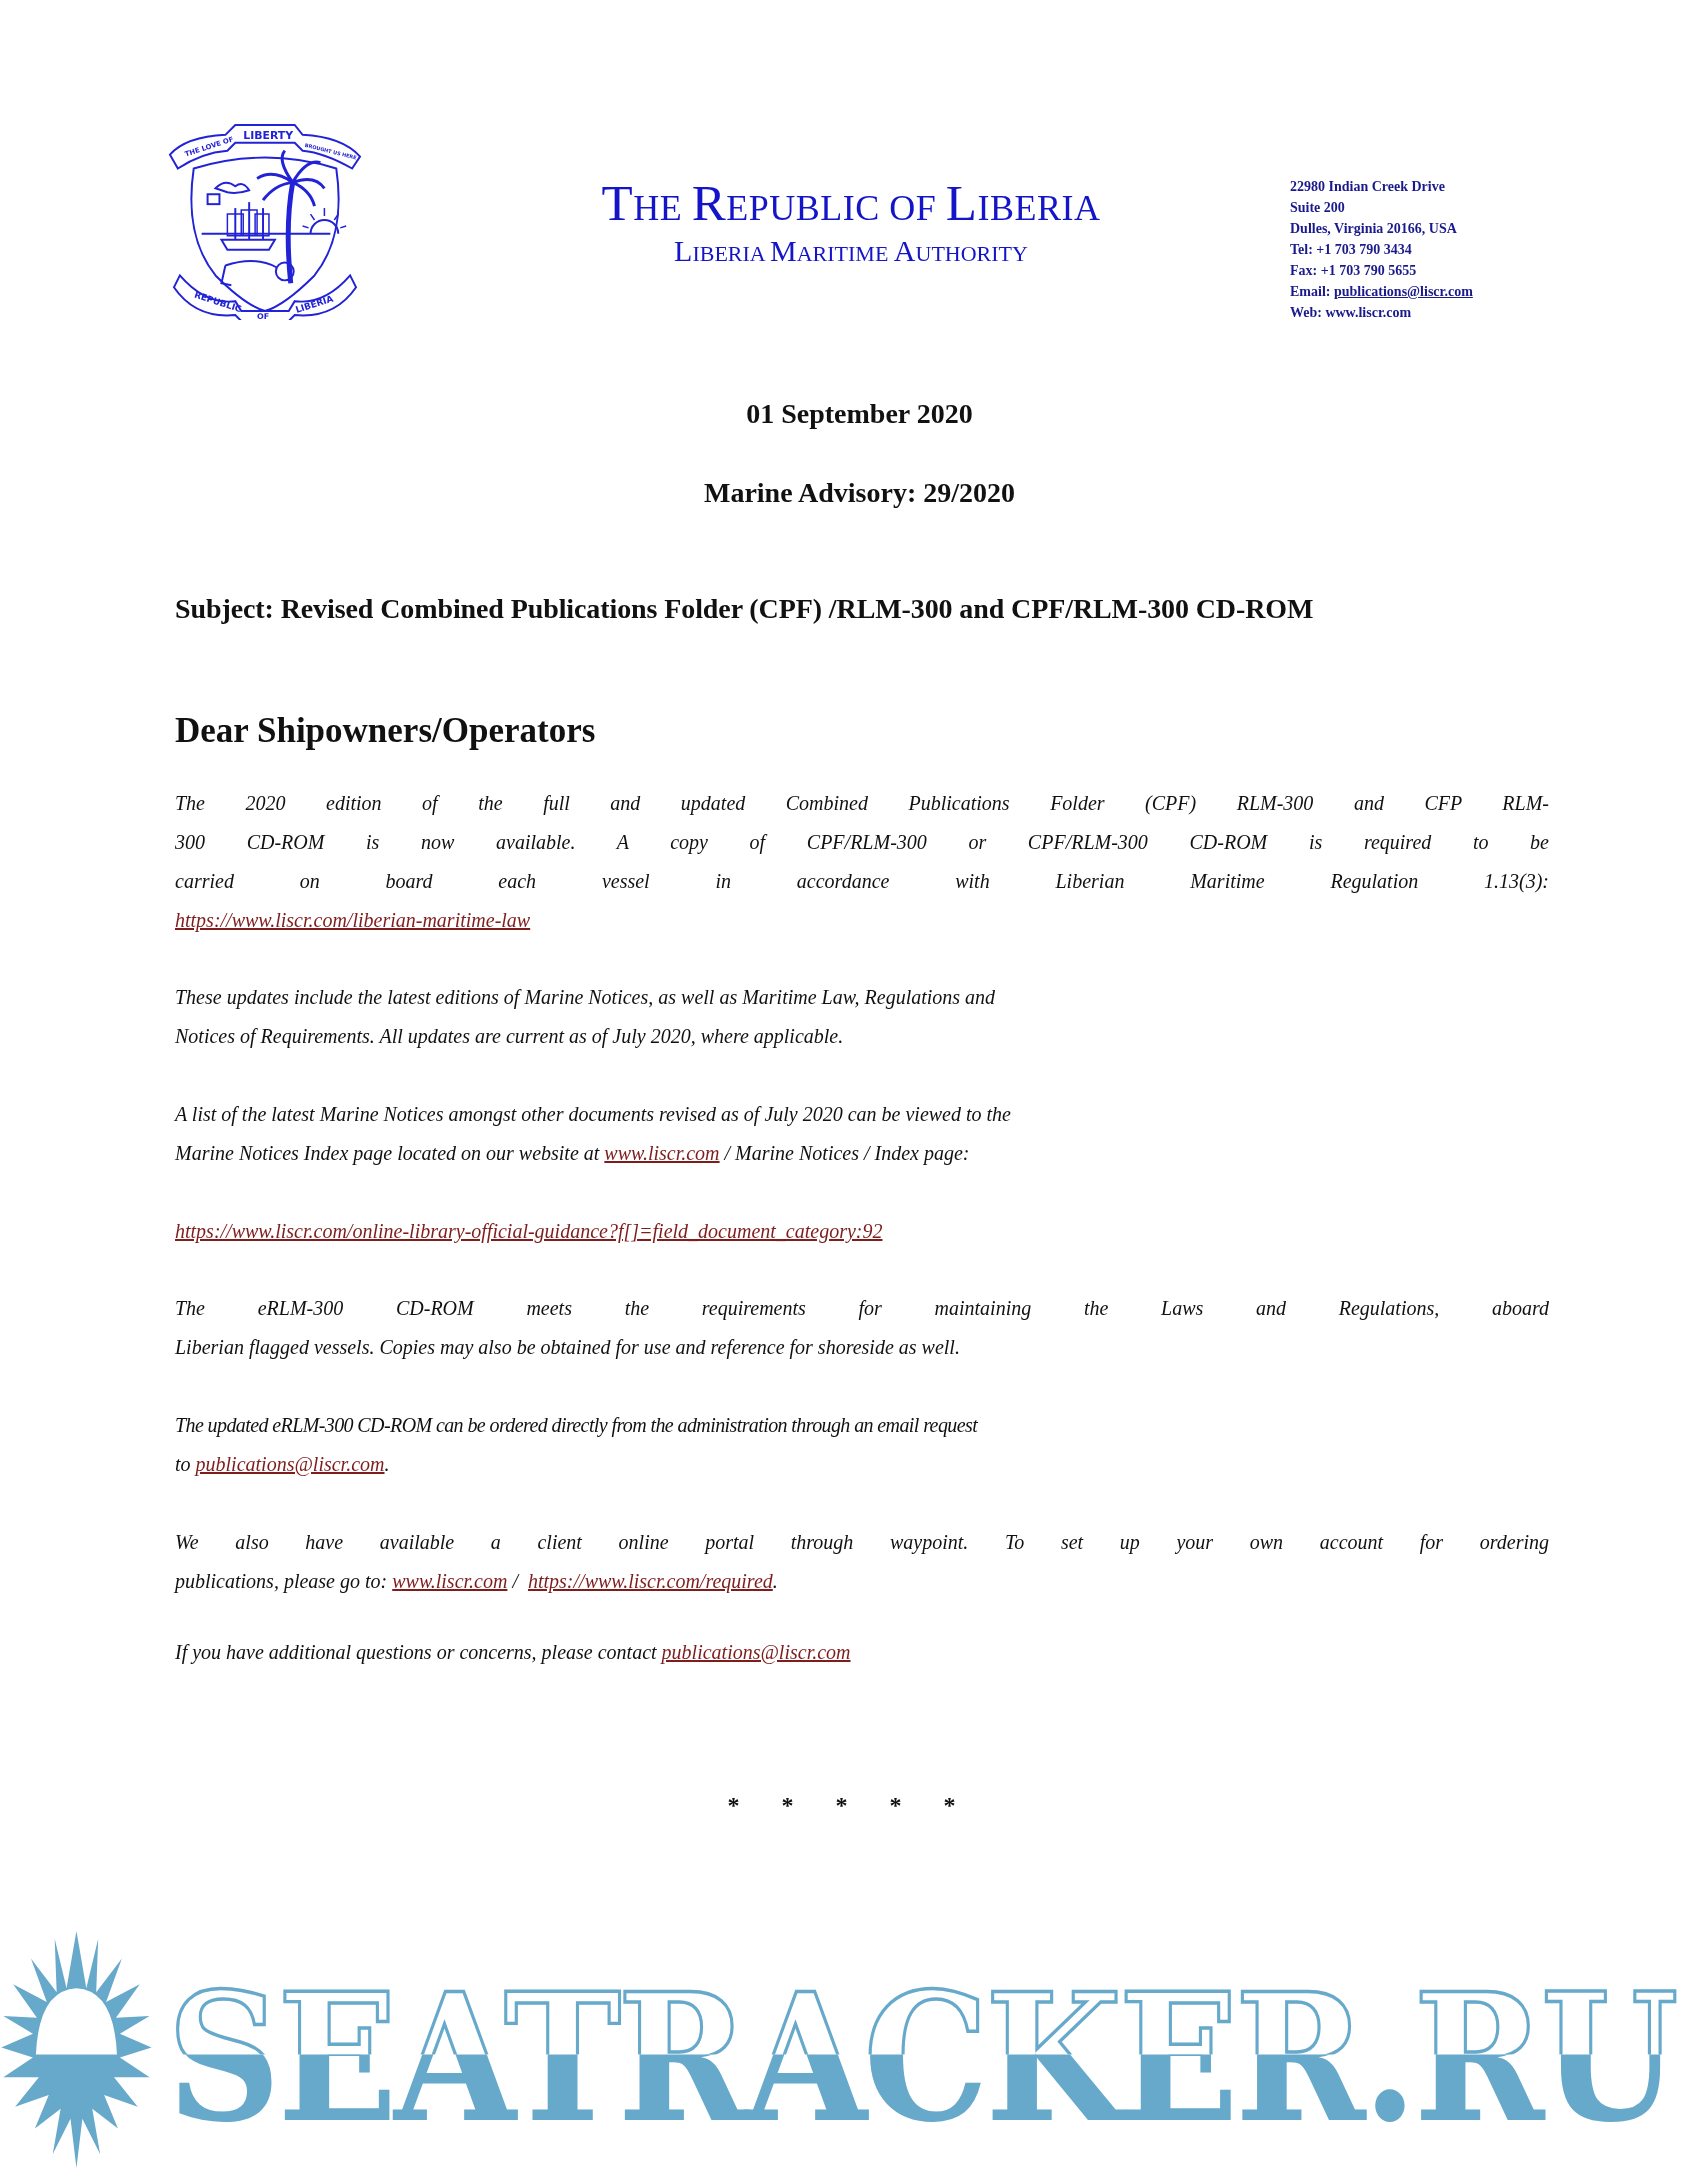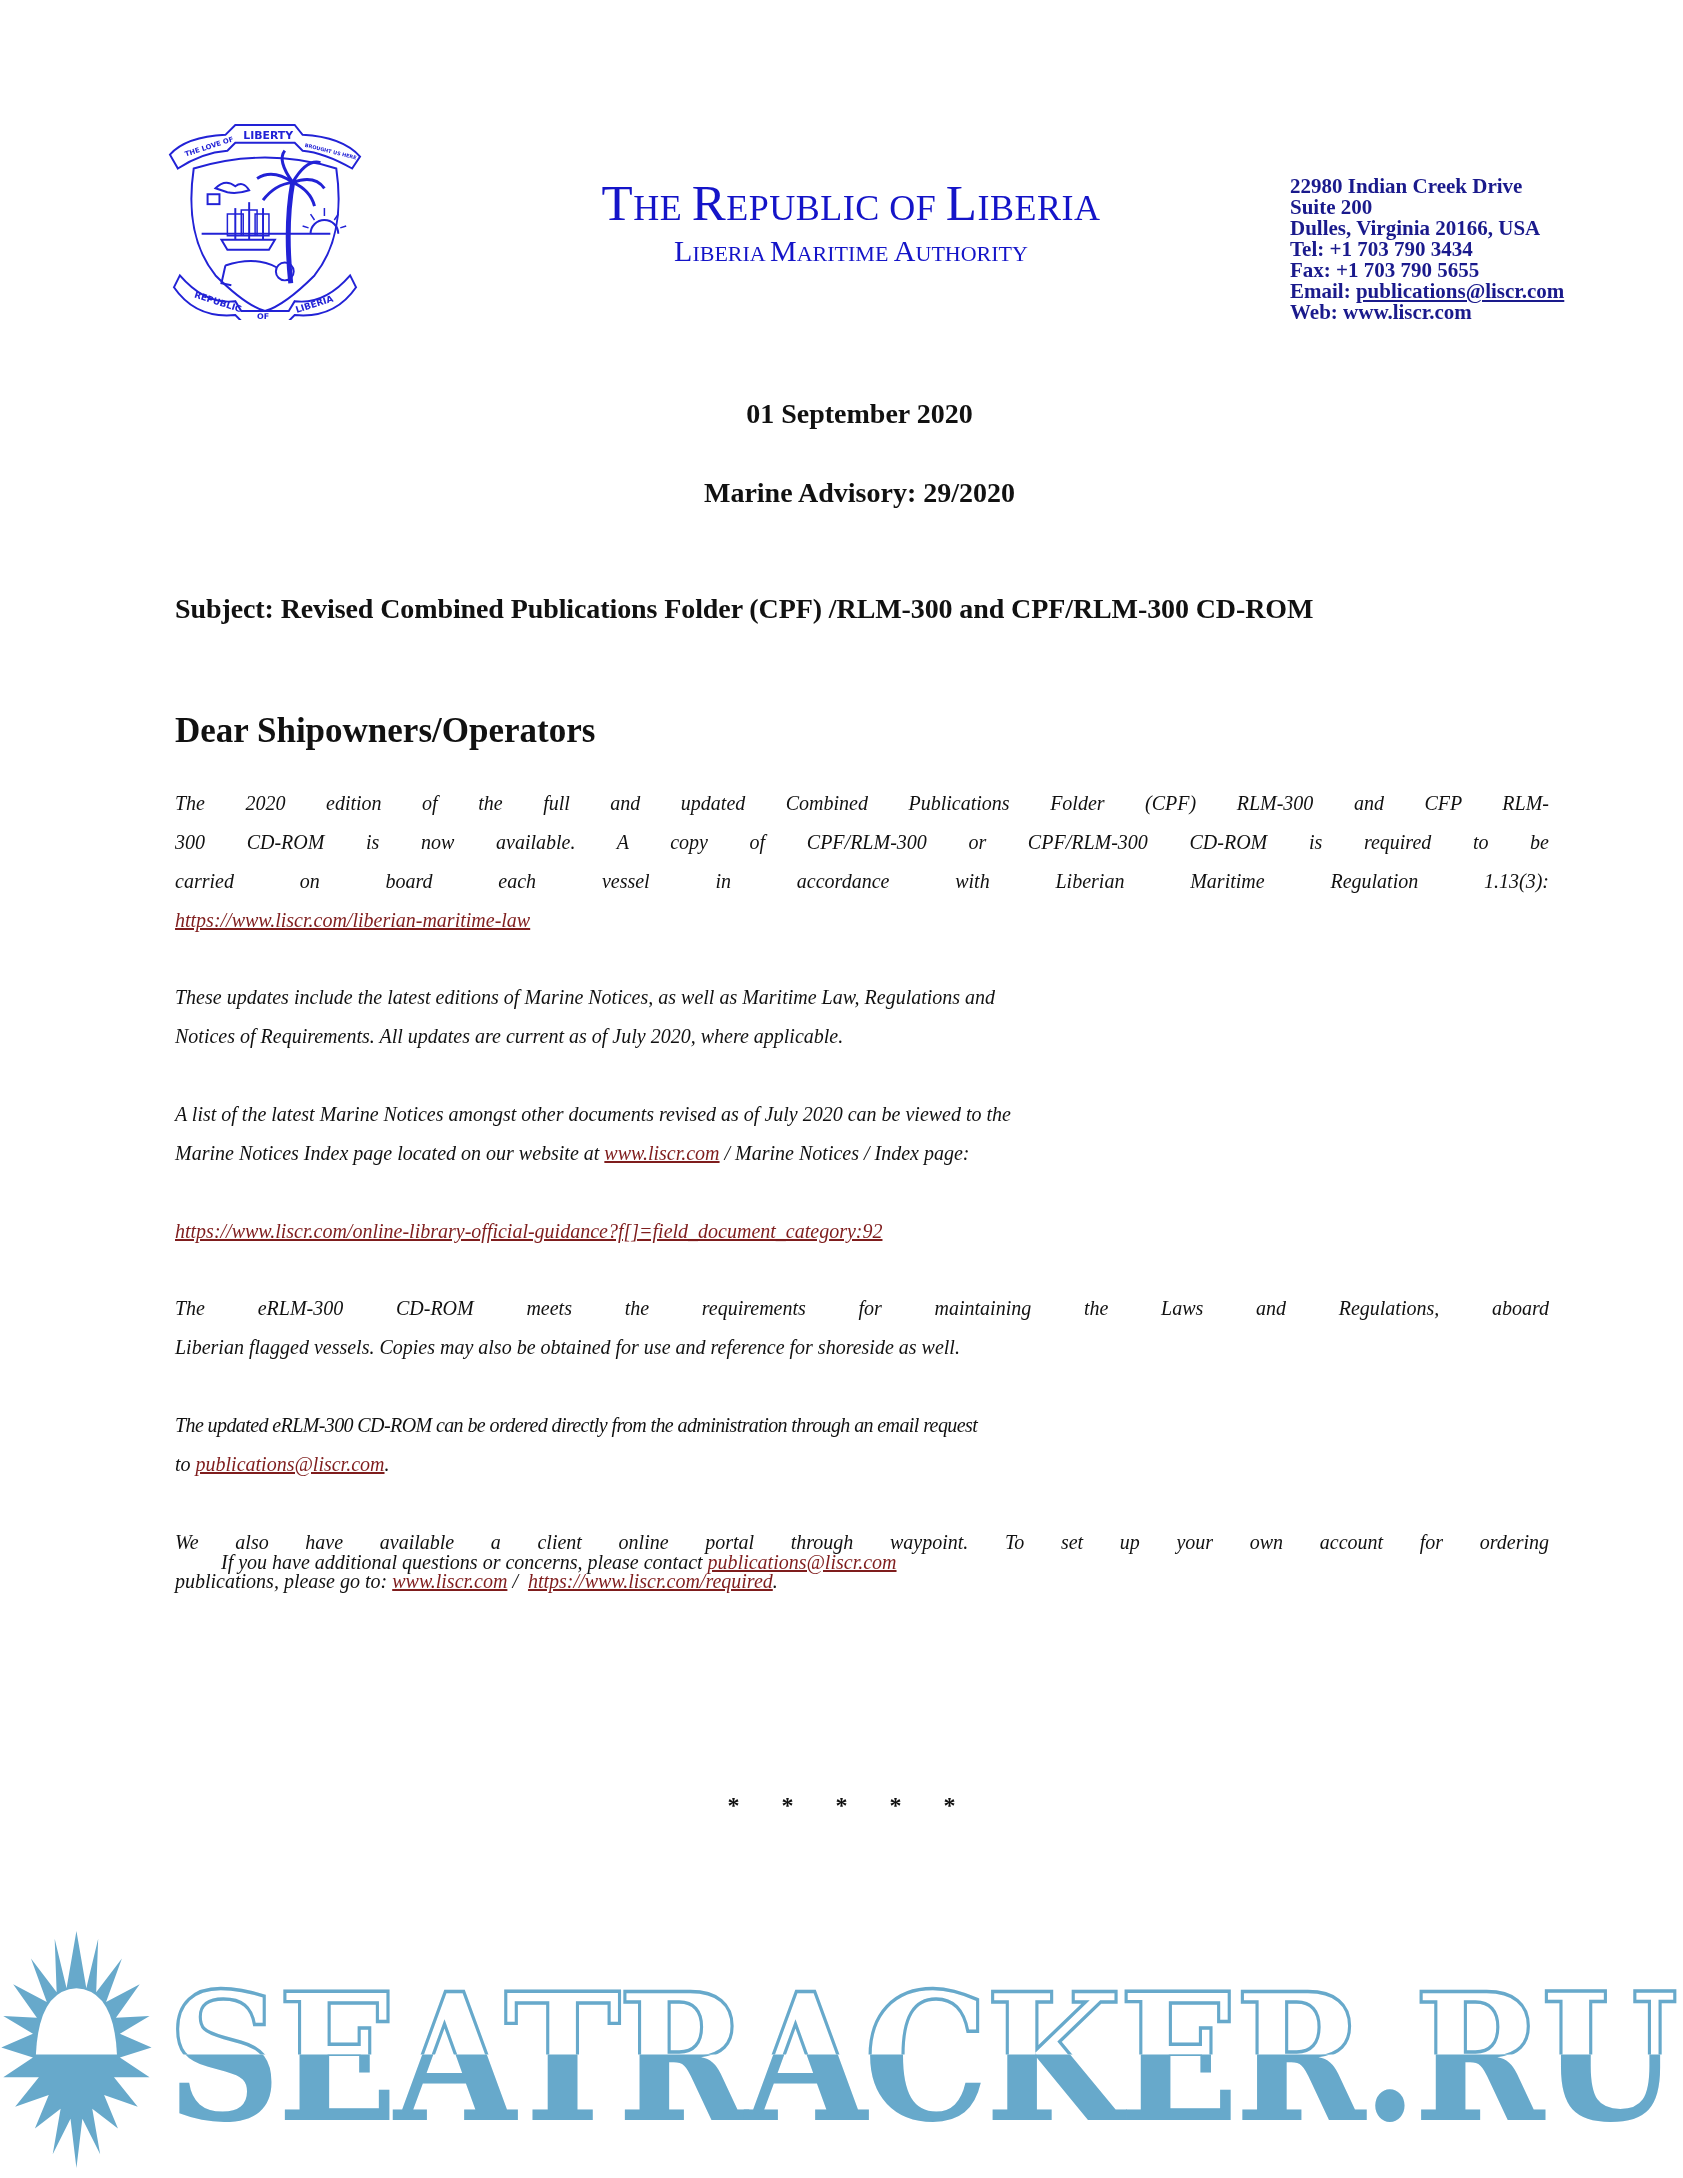--- a/index.html
+++ b/index.html
@@ -41,21 +41,21 @@
     font-size: 22px;
     line-height: 30px;
     white-space: nowrap;
   }
   .lh-sub .big { font-size: 30px; }
   .address {
     position: absolute;
     left: 1290px;
     top: 176px;
     color: #1a1a8c;
-    font-size: 21px;
+    font-size: 14px;
     line-height: 21px;
     font-weight: bold;
   }
   .address a, .address .link {
     color: #1a1a8c;
     text-decoration: underline;
   }
   .center-bold {
     position: absolute;
     left: 0;
@@ -97,21 +97,21 @@
     text-decoration: underline;
     cursor: pointer;
   }
   .p1 { top: 784px; }
   .p2 { top: 978px; }
   .p3 { top: 1095px; }
   .p4 { top: 1212px; }
   .p5 { top: 1289px; }
   .p6 { top: 1406px; }
   .p7 { top: 1523px; }
-  .p8 { top: 1543px; margin-left: 46px; }
+  .p8 { top: 1633px; }
   .stars {
     position: absolute;
     top: 1792px;
     left: 0;
     width: 1683px;
     text-align: center;
     font-size: 24px;
     letter-spacing: 18px;
     font-weight: bold;
     padding-left: 18px;

